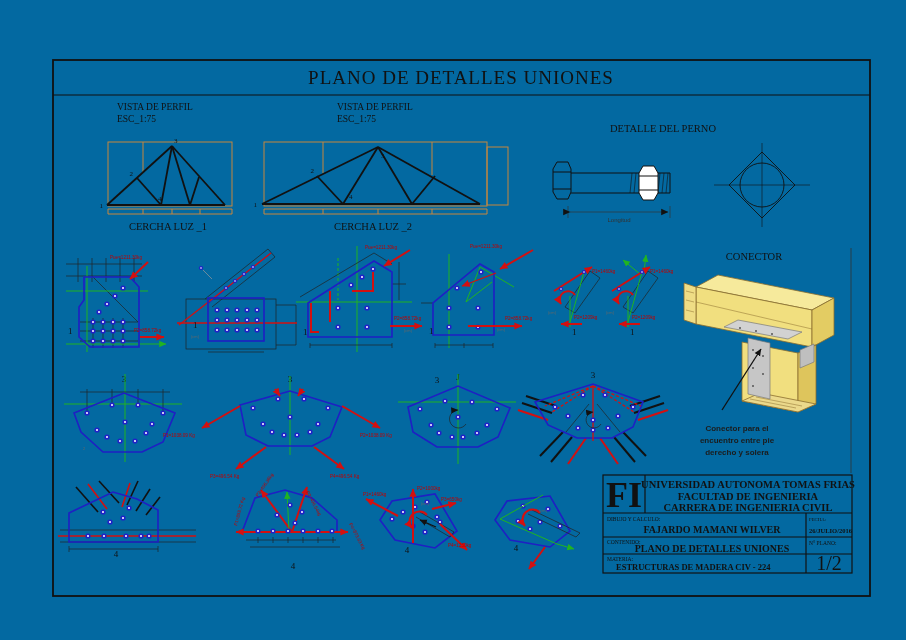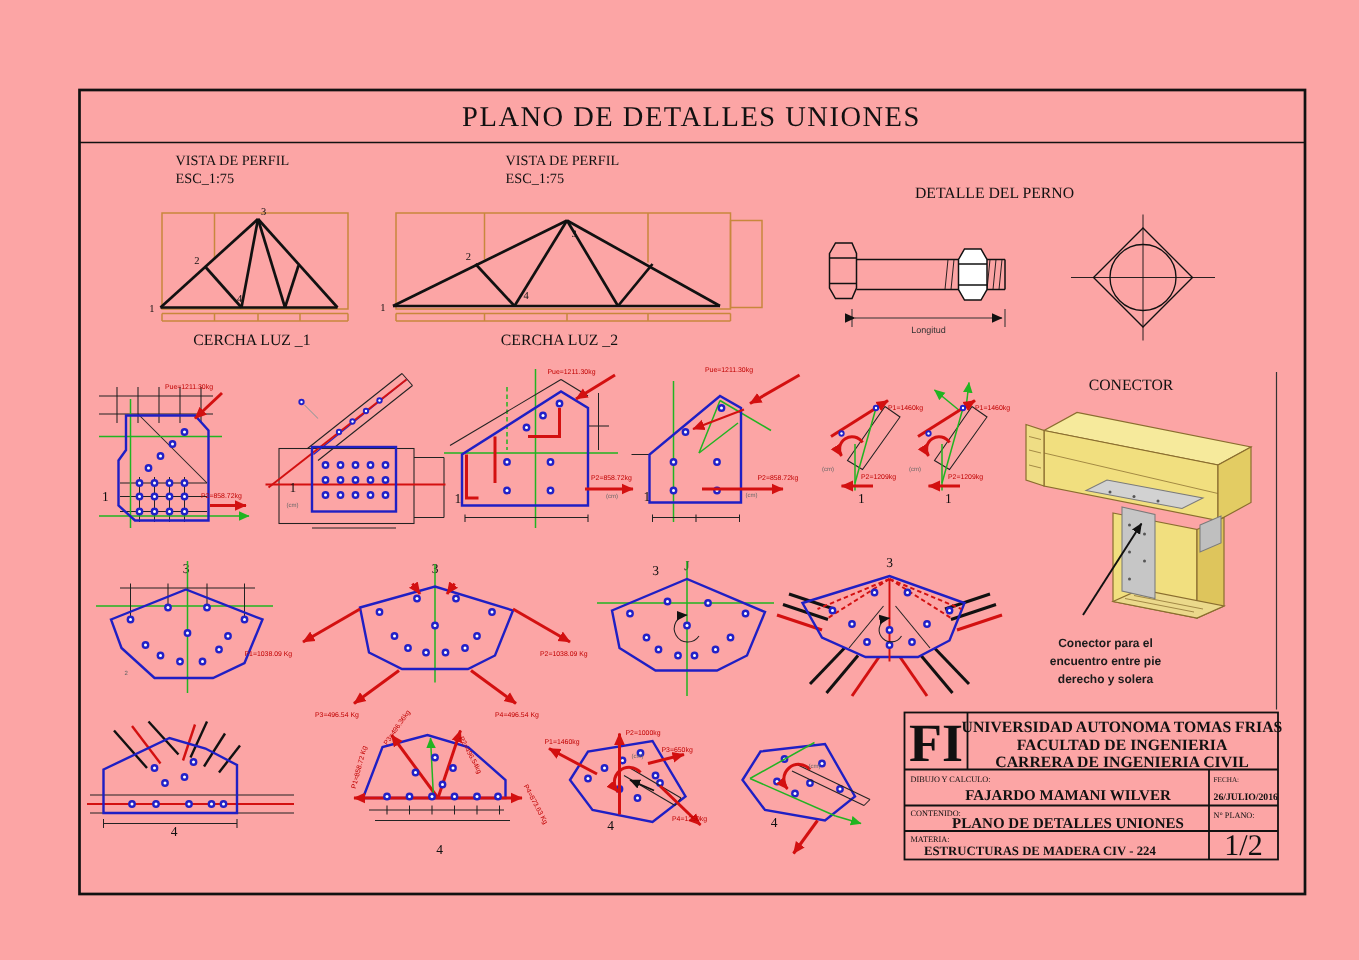--- a/index.html
+++ b/index.html
@@ -1,16 +1,16 @@
 <!DOCTYPE html>
 <html><head>
 <meta charset="utf-8">
 <style>
   html,body{margin:0;padding:0;background:#ffffff;}
-  .stage{position:relative;width:906px;height:640px;background:#fca5a5;overflow:hidden;}
+  .stage{position:relative;width:906px;height:640px;background:#0369a1;overflow:hidden;}
   svg{position:absolute;left:0;top:0;}
   text{fill:#111;}
   .ttl{font:19px "Liberation Serif",serif;letter-spacing:1px;}
   .h1{font:9.5px "Liberation Serif",serif;}
   .cap{font:10.5px "Liberation Serif",serif;}
   .node{font:7px "Liberation Serif",serif;}
   .num{font:9px "Liberation Serif",serif;}
   .fl{font:4.6px "Liberation Sans",sans-serif;fill:#C00000;}
   .cm{font:4px "Liberation Sans",sans-serif;fill:#666;}
   .dimt{font:6px "Liberation Sans",sans-serif;fill:#333;}

